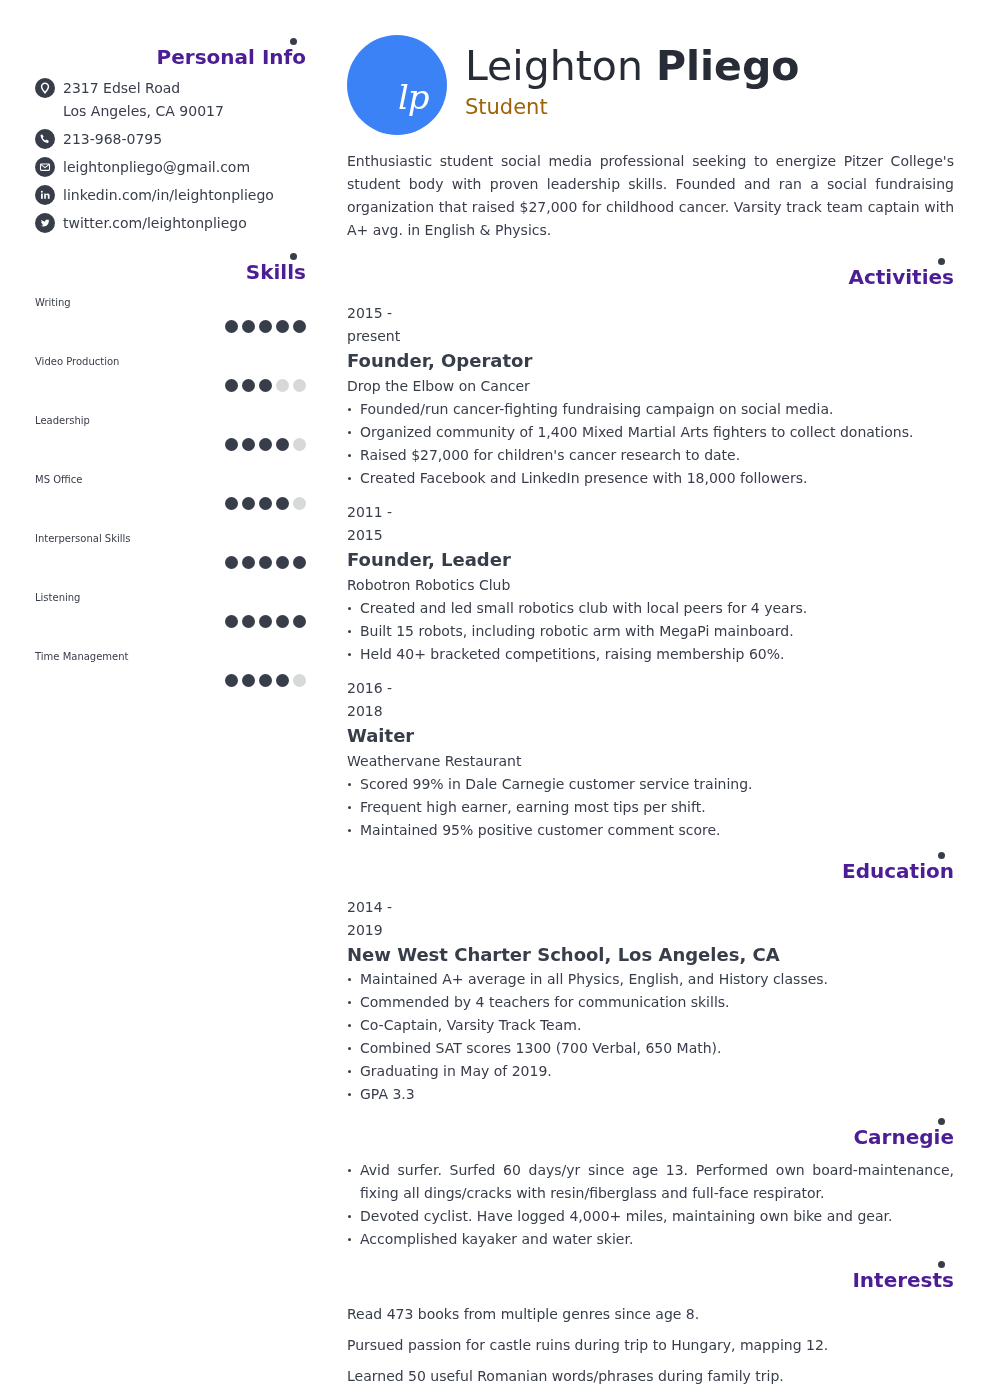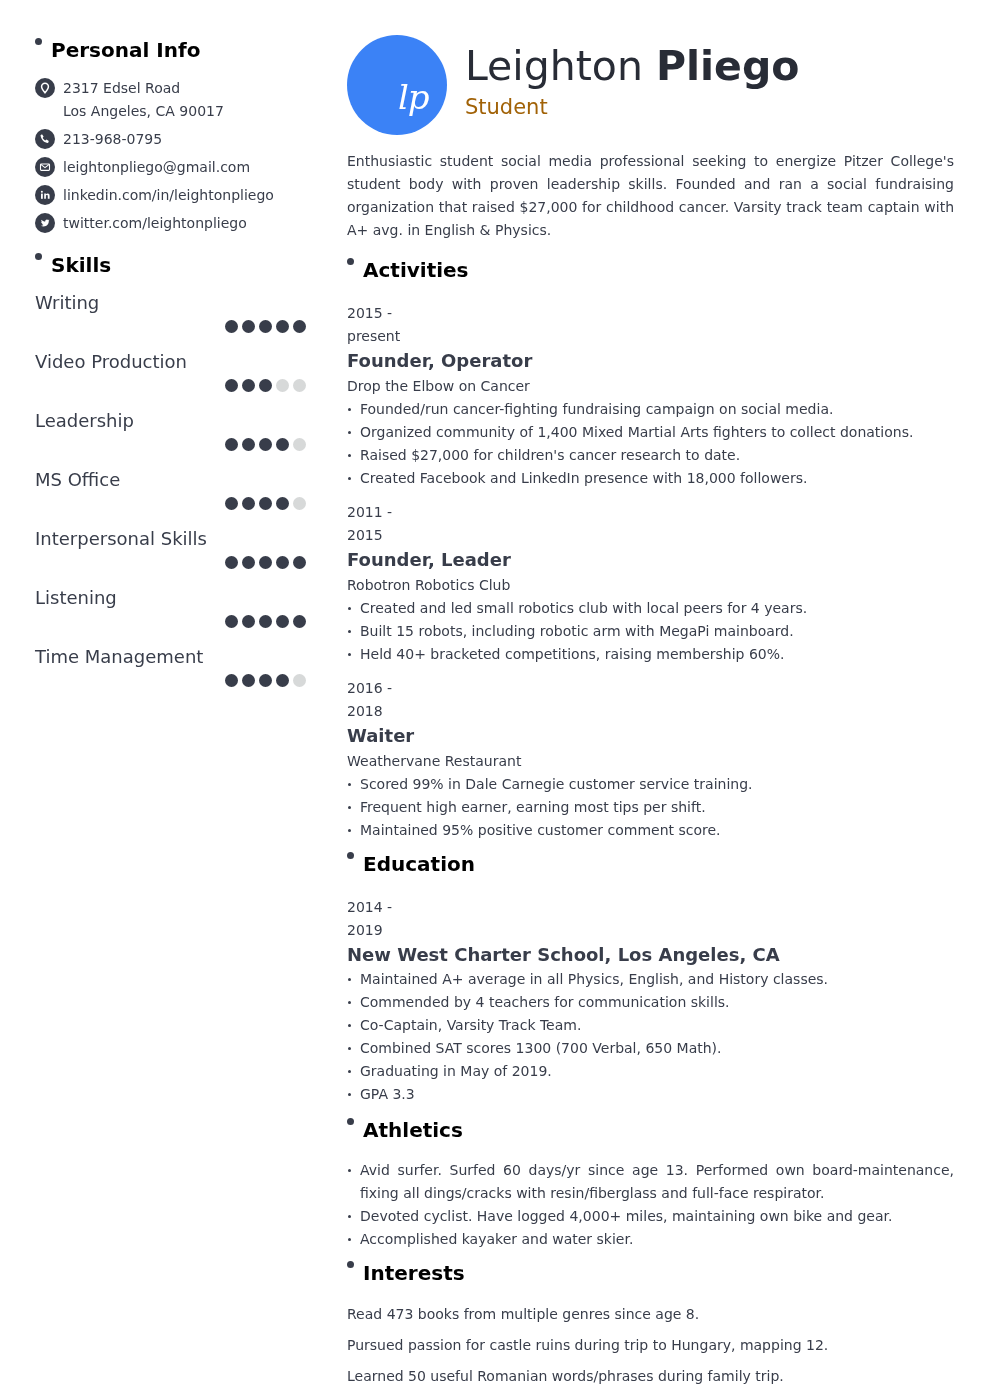--- a/index.html
+++ b/index.html
@@ -10,43 +10,44 @@
     position: relative;
     overflow: hidden;
   }
   .left {
     position: absolute; left: 35px; top: 38px; width: 271px;
   }
   .right {
     position: absolute; left: 347px; top: 35px; width: 607px;
   }
   .sec-head {
-    display: flex; align-items: flex-start;
-    font-weight: bold; font-size: 20px; color: #000000;
+    display: flex; align-items: flex-end;
+    font-weight: bold; font-size: 20px; color: #4c1d95;
     height: 28px;
+    flex-direction: column;
   }
   .sec-head .dot {
     width: 7px; height: 7px; border-radius: 50%; background: #383d4a;
     margin-right: 9px; flex: none;
   }
   
   .contact { margin-top: 11px; }
   .contact-row { display: flex; align-items: flex-start; margin-bottom: 5px; }
   .contact-icon {
     width: 20px; height: 20px; border-radius: 50%; background: #383d4a;
     flex: none; margin-right: 8px; margin-top: 1px;
     display: flex; align-items: center; justify-content: center;
   }
   .contact-icon svg { width: 12px; height: 12px; display: block; }
   .contact-text { font-size: 14px; line-height: 23px; color: #383d4a; }
   
   .skills-head { margin-top: 18px; }
   .skills { margin-top: 12px; }
   .skill { height: 59px; position: relative; }
-  .skill-name { font-size: 18px; line-height: 20px; color: #383d4a; }
+  .skill-name { font-size: 10px; line-height: 20px; color: #383d4a; }
   .skill-dots { position: absolute; right: 0; top: 27px; display: flex; gap: 4px; }
   .skill-dots span { width: 13px; height: 13px; border-radius: 50%; background: #d7d9d9; display: block; }
   .skill-dots span.on { background: #383d4a; }
 
   
   .header { display: flex; align-items: flex-start; height: 100px; }
   .avatar {
     width: 100px; height: 100px; border-radius: 50%; background: #3b82f6;
     position: relative; flex: none;
   }
@@ -305,21 +306,21 @@
             <li>Combined SAT scores 1300 (700 Verbal, 650 Math).</li>
             <li>Graduating in May of 2019.</li>
             <li>GPA 3.3</li>
           </ul>
         </div>
       </div>
     </div>
 
   <div class="sec-head rsec-head" style="margin-top:12px">
     <span class="dot"></span>
-    <span>Athletics</span>
+    <span>Carnegie</span>
   </div>
   <div class="entries" style="margin-top:10px">
     <div class="entry">
       <div class="entry-date"></div>
       <div class="entry-body">
         <ul class="bullets" id="athletics-bullets">
             <li>Avid surfer. Surfed 60 days/yr since age 13. Performed own board-maintenance, fixing all dings/cracks with resin/fiberglass and full-face respirator.</li>
             <li>Devoted cyclist. Have logged 4,000+ miles, maintaining own bike and gear.</li>
             <li>Accomplished kayaker and water skier.</li>
           </ul>

